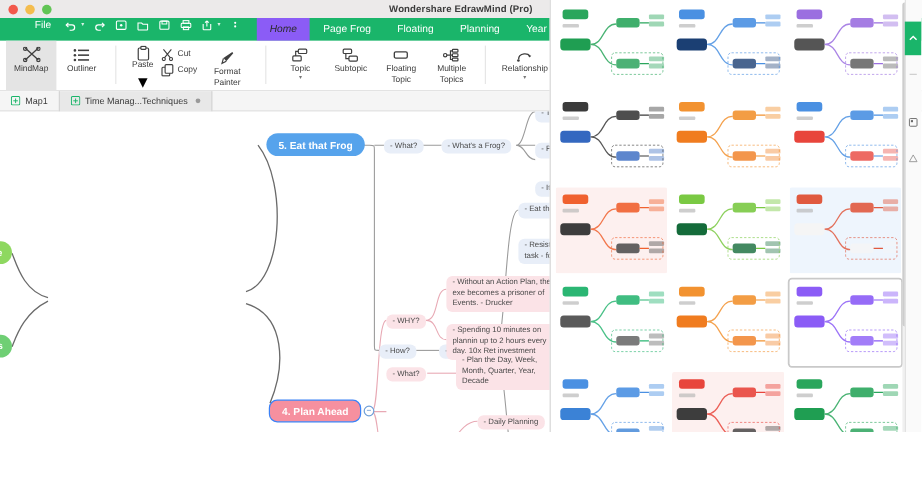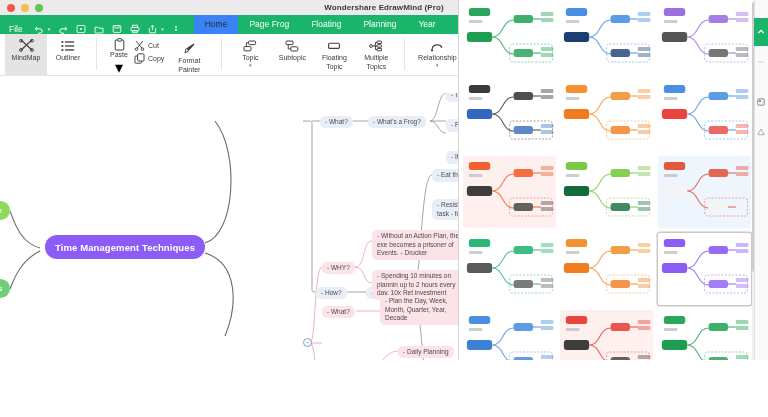--- a/index.html
+++ b/index.html
@@ -21,37 +21,37 @@
   .l-yel { background: #f4bd4f; }
   .l-grn { background: #61c555; }
   .app-title {
     position: absolute; left: 0; right: 0; text-align: center;
     font-size: 8px; font-weight: bold; color: #3b3b3b; letter-spacing: .1px;
   }
 
   
   .menubar {
     position: absolute; left: 0; top: 15px; width: 768px; height: 19px;
-    background: #1ab56a; display: flex; align-items: flex-end;
+    background: #1ab56a; display: flex; align-items: flex-start; padding-left: 20px;
   }
   .menu-file {
     font-size: 8.5px; color: #fff; margin-left: 9px; margin-right: 11px;
     cursor: default;
   }
   .qat { display: flex; align-items: center; gap: 7px; }
   .qat-ic { width: 11px; height: 11px; display: flex; align-items: center; justify-content: center; }
   .qat-ic svg { display: block; }
   .caret { font-size: 5px; color: #d8f3e6; margin-left: -4px; }
 
   .ribtabs { display: flex; align-items: center; height: 19px; margin-left: 12px; }
   .ribtab {
     font-size: 8.5px; color: #ffffff; padding: 0 11px; height: 19px;
     line-height: 19px; cursor: default; white-space: nowrap;
   }
-  .ribtab.active { background: #3b82f6; color: #2b2b2b; }
+  .ribtab.active { background: #8b5cf6; color: #2b2b2b; font-style: italic; }
 
   
   .ribbon {
     position: absolute; left: 0; top: 34px; width: 768px; height: 42px;
     background: #ffffff; border-bottom: 1px solid #e3e3e3;
     display: flex; align-items: flex-start;
   }
   .rgroup { display: flex; align-items: flex-start; height: 42px; padding: 0 5px; }
   .rsep { width: 1px; height: 32px; background: #e6e6e6; margin: 4px 2px 0 2px; }
   .rbtn {
@@ -419,20 +419,37 @@
           <svg width="14" height="12" viewBox="0 0 14 12">
               <path d="M1 1.6 H7 M1 5.6 H7 M1 9.6 H7" stroke="#3f3f3f" stroke-width="1"></path>
               <path d="M8.6 1.6 C10.6 1.6 10.6 5.6 12.4 5.6 C10.6 5.6 10.6 9.6 8.6 9.6" fill="none" stroke="#3f3f3f" stroke-width="1"></path>
             </svg>
         </span>
         <span class="lb">Summ</span>
       </div>
     </div>
   </div>
 
+  <div class="tabstrip">
+    <div class="dtab">
+      <svg class="mi" viewBox="0 0 10 10">
+          <rect x=".6" y=".6" width="8.8" height="8.8" rx="1.2" fill="none" stroke="#1ab56a" stroke-width="1.1"></rect>
+          <path d="M2.6 5 H7.4 M5 2.6 V7.4" stroke="#1ab56a" stroke-width="1"></path>
+        </svg>
+      <span>Map1</span>
+    </div>
+    <div class="dtab active">
+      <svg class="mi" viewBox="0 0 10 10">
+          <rect x=".6" y=".6" width="8.8" height="8.8" rx="1.2" fill="none" stroke="#1ab56a" stroke-width="1.1"></rect>
+          <path d="M2.6 5 H7.4 M5 2.6 V7.4" stroke="#1ab56a" stroke-width="1"></path>
+        </svg>
+      <span>Time Manag...Techniques</span>
+      <span class="dot"></span>
+    </div>
+  </div>
 
   <div class="canvas">
     <svg width="768" height="305">
 
       <path d="M40 155 C20 150 14 128 10 118" fill="none" stroke="#6a6a6a" stroke-width="1.1"></path>
       <path d="M40 158 C20 168 14 186 10 196" fill="none" stroke="#6a6a6a" stroke-width="1.1"></path>
 
       <path d="M205 150 C235 142 240 60 215 28" fill="none" stroke="#6a6a6a" stroke-width="1.1"></path>
 
       <path d="M205 160 C238 170 238 212 225 243" fill="none" stroke="#6a6a6a" stroke-width="1.1"></path>
@@ -453,40 +470,43 @@
       <path d="M462 258 C474 258 472 218 482 218 M462 258 H482 M462 258 C474 258 472 278 482 278 M462 258 C474 258 472 300 482 300" fill="none" stroke="#e8a9b4" stroke-width=".9"></path>
     </svg>
 
     <div class="node green2" style="left:-22px; top:108px;">
       <span>lime</span>
     </div>
     <div class="node green" style="left:-26px; top:186px;">
       <span>vities</span>
     </div>
 
-    <div class="node central" style="left:45px; top:142px;">
-      <span>Time Management Techniques</span>
-    </div>
-
+
+    <div class="node blue" style="left:222px; top:18px;">
+      <span>5. Eat that Frog</span>
+    </div>
     <div class="lnode" style="left:320px; top:23px;">- What?</div>
     <div class="lnode" style="left:368px; top:23px;">- What's a Frog?</div>
     <div class="lnode wrap" style="left:446px; top:-4px; width:62px;">- The</div>
     <div class="lnode wrap" style="left:446px; top:26px; width:62px;">- Pos
 likely</div>
     <div class="lnode wrap" style="left:446px; top:58px; width:62px;">- It or
 impa</div>
 
     <div class="lnode" style="left:316px; top:194px;">- How?</div>
     <div class="lnode" style="left:366px; top:194px;">- Rules</div>
     <div class="lnode wrap" style="left:432px; top:76px; width:76px;">- Eat the ugliest</div>
     <div class="lnode wrap" style="left:432px; top:106px; width:76px;">- Resist the tem
 easier task - for
 email</div>
     <div class="lnode wrap" style="left:432px; top:140px; width:76px;">- Procrastinate</div>
 
+    <div class="node pink" style="left:224px; top:240px;">
+      <span>4. Plan Ahead</span>
+    </div>
     <div class="collapse" style="left:303px; top:245px;">−</div>
 
     <div class="lnode pk" style="left:322px; top:169px;">- WHY?</div>
     <div class="lnode pk wrap" style="left:372px; top:137px; width:96px;">- Without an Action Plan, the exe
 becomes a prisoner of Events.  -
 Drucker</div>
     <div class="lnode pk wrap" style="left:372px; top:177px; width:96px;">- Spending 10 minutes on plannin
 up to 2 hours every day. 10x Ret
 investment</div>
 

